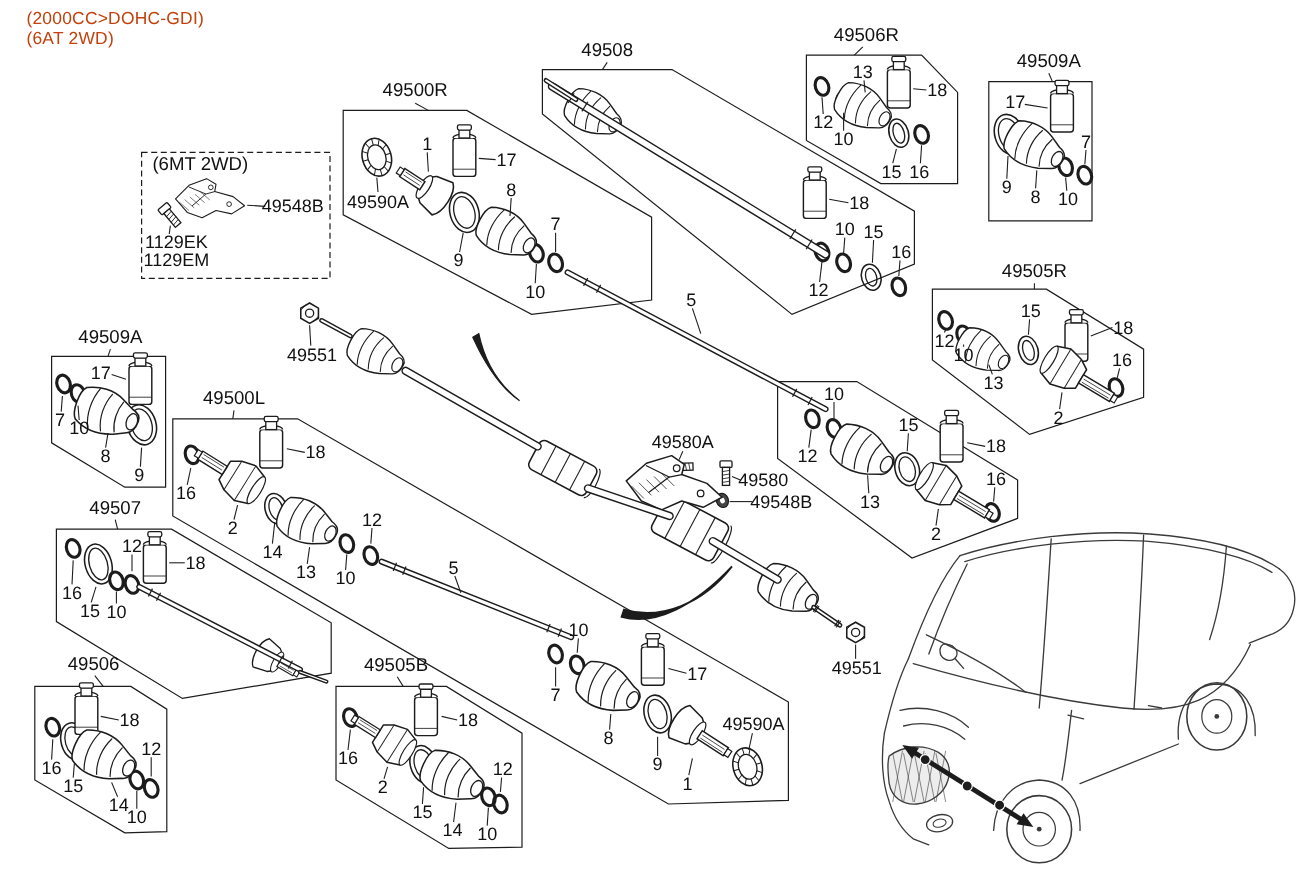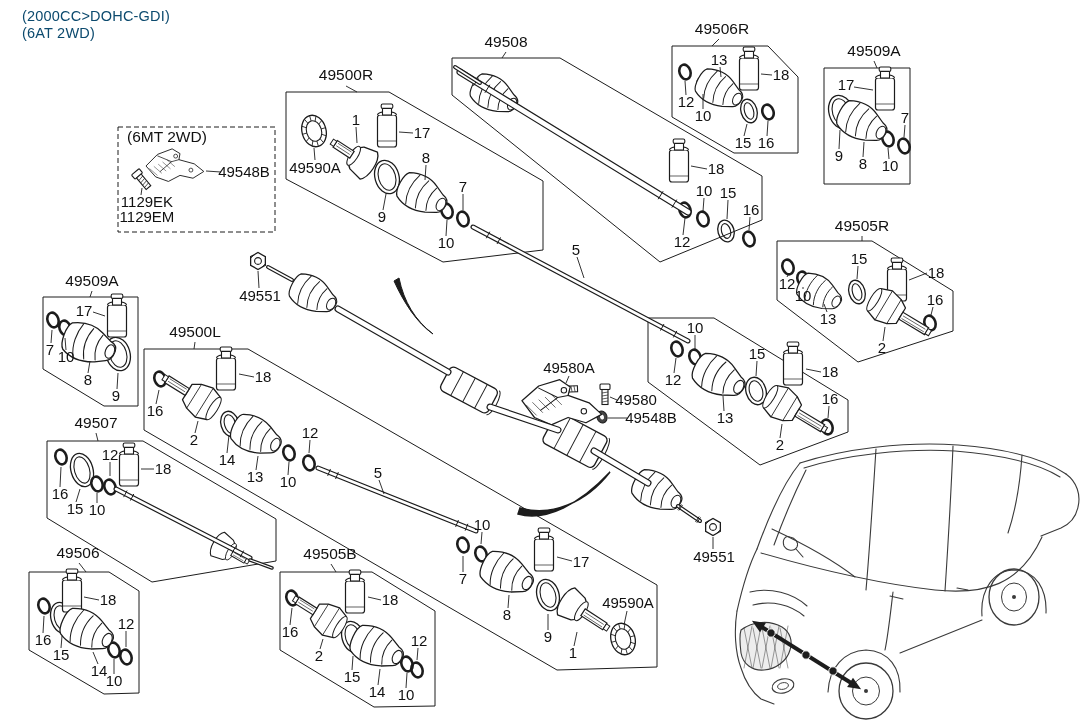--- a/index.html
+++ b/index.html
@@ -1,18 +1,18 @@
 <!DOCTYPE html>
 <html><head>
 <meta charset="utf-8">
 <style>
   html,body{margin:0;padding:0;background:#fff;}
   .stage{position:relative;width:1082px;height:727px;background:#fff;overflow:hidden;
          font-family:"Liberation Sans",sans-serif;}
-  .hdr{position:absolute;left:22px;top:8px;color:#0c4a6e;font-size:14.5px;line-height:17px;
+  .hdr{position:absolute;left:22px;top:8px;color:#c2410c;font-size:14.5px;line-height:17px;
        letter-spacing:.2px;white-space:pre;}
   svg{position:absolute;left:0;top:0;}
   text{font-family:"Liberation Sans",sans-serif;fill:#111;}
 </style>
 </head>
 <body>
 
 <div class="stage">
   <div class="hdr"><span>(2000CC&gt;DOHC-GDI)</span><br><span>(6AT 2WD)</span></div>
   <svg id="scene" width="1082" height="727" viewBox="0 0 1082 727">

